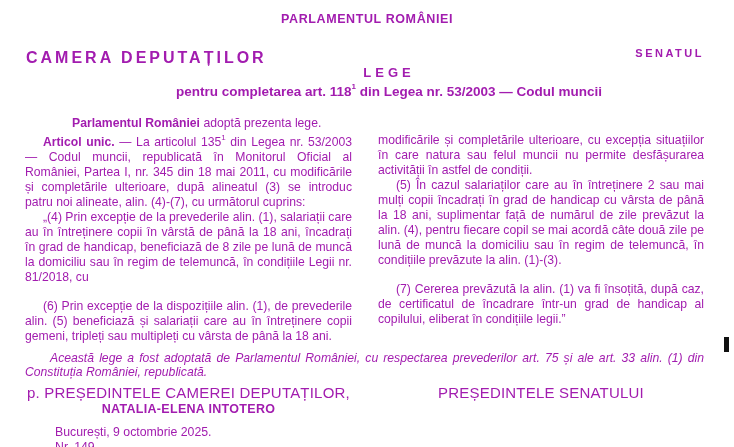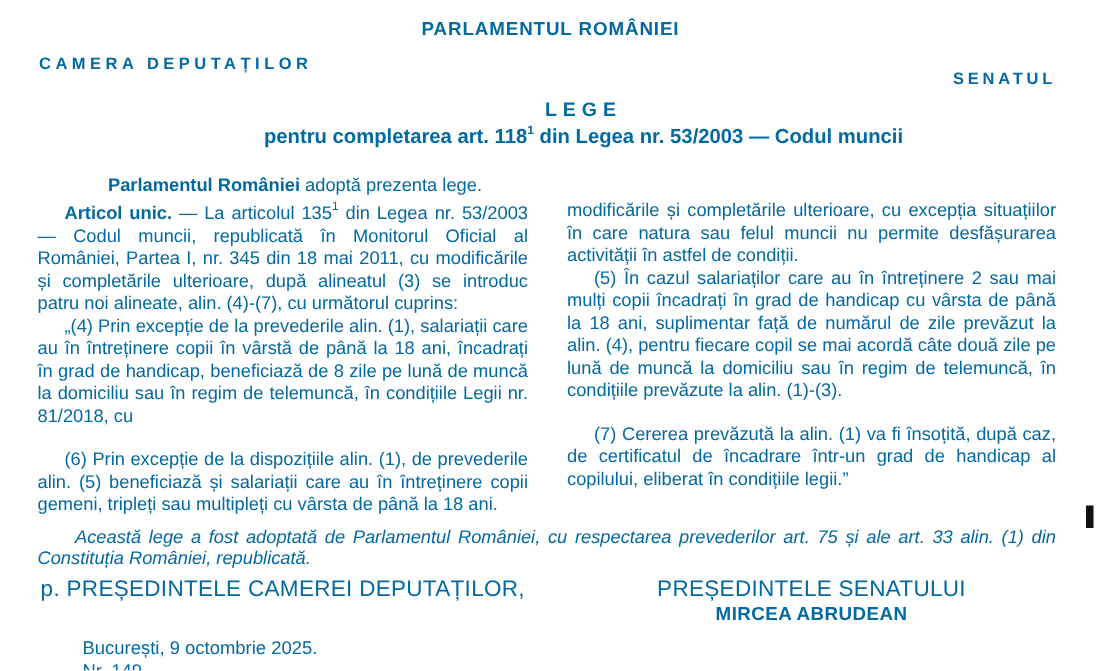--- a/index.html
+++ b/index.html
@@ -1,34 +1,34 @@
 <!DOCTYPE html>
 <html lang="ro"><head>
 <meta charset="utf-8">
 <style>
   html,body{margin:0;padding:0;background:#ffffff;}
   .page{
     position:relative;
     width:734px;height:447px;
     background:#ffffff;
     font-family:"Liberation Sans", sans-serif;
-    color:#0369a1;
+    color:#a21caf;
     overflow:hidden;
   }
   
   .masthead{ text-align:center; padding-top:12px; }
   .parliament{
     font-size:12.5px; font-weight:bold; letter-spacing:0.6px;
   }
   .chambers{
     position:relative; height:14px; margin-top:9px;
   }
   .chamber-left{
-    position:absolute; left:26px; top:2px;
-    font-size:11px; font-weight:bold; letter-spacing:3px;
+    position:absolute; left:26px; top:14px;
+    font-size:16px; font-weight:bold; letter-spacing:3px;
   }
   .chamber-right{
     position:absolute; right:30px; top:12px;
     font-size:11px; font-weight:bold; letter-spacing:2.5px;
   }
   
   .title-block{ text-align:center; margin-top:16px;padding-left:44px; }
   .law-kind{ font-size:13px; font-weight:bold; letter-spacing:4px; }
   .law-subtitle{ font-size:13.5px; font-weight:bold; margin-top:3px; }
   sup{ font-size:8px; position:relative; top:-1px; }
@@ -97,24 +97,24 @@
       <p class="gap-top">(7) Cererea prevăzută la alin. (1) va fi însoțită, după caz, de certificatul de încadrare într-un grad de handicap al copilului, eliberat în condițiile legii.”</p>
     </div>
 
   </div>
 
   <p class="adoption">Această lege a fost adoptată de Parlamentul României, cu respectarea prevederilor art. 75 și ale art. 33 alin. (1) din Constituția României, republicată.</p>
 
   <div class="signatures">
     <div class="sig sig-left">
       <div class="sig-role">p. PREȘEDINTELE CAMEREI DEPUTAȚILOR,</div>
+      <div class="sig-name">NATALIA-ELENA INTOTERO</div>
     </div>
     <div class="sig sig-right">
       <div class="sig-role">PREȘEDINTELE SENATULUI</div>
-      <div class="sig-name">MIRCEA ABRUDEAN</div>
     </div>
   </div>
 
   <div class="footer">
     <div>București, 9 octombrie 2025.</div>
     <div>Nr. 149.</div>
   </div>
 
   <div class="scan-artifact"></div>
 

